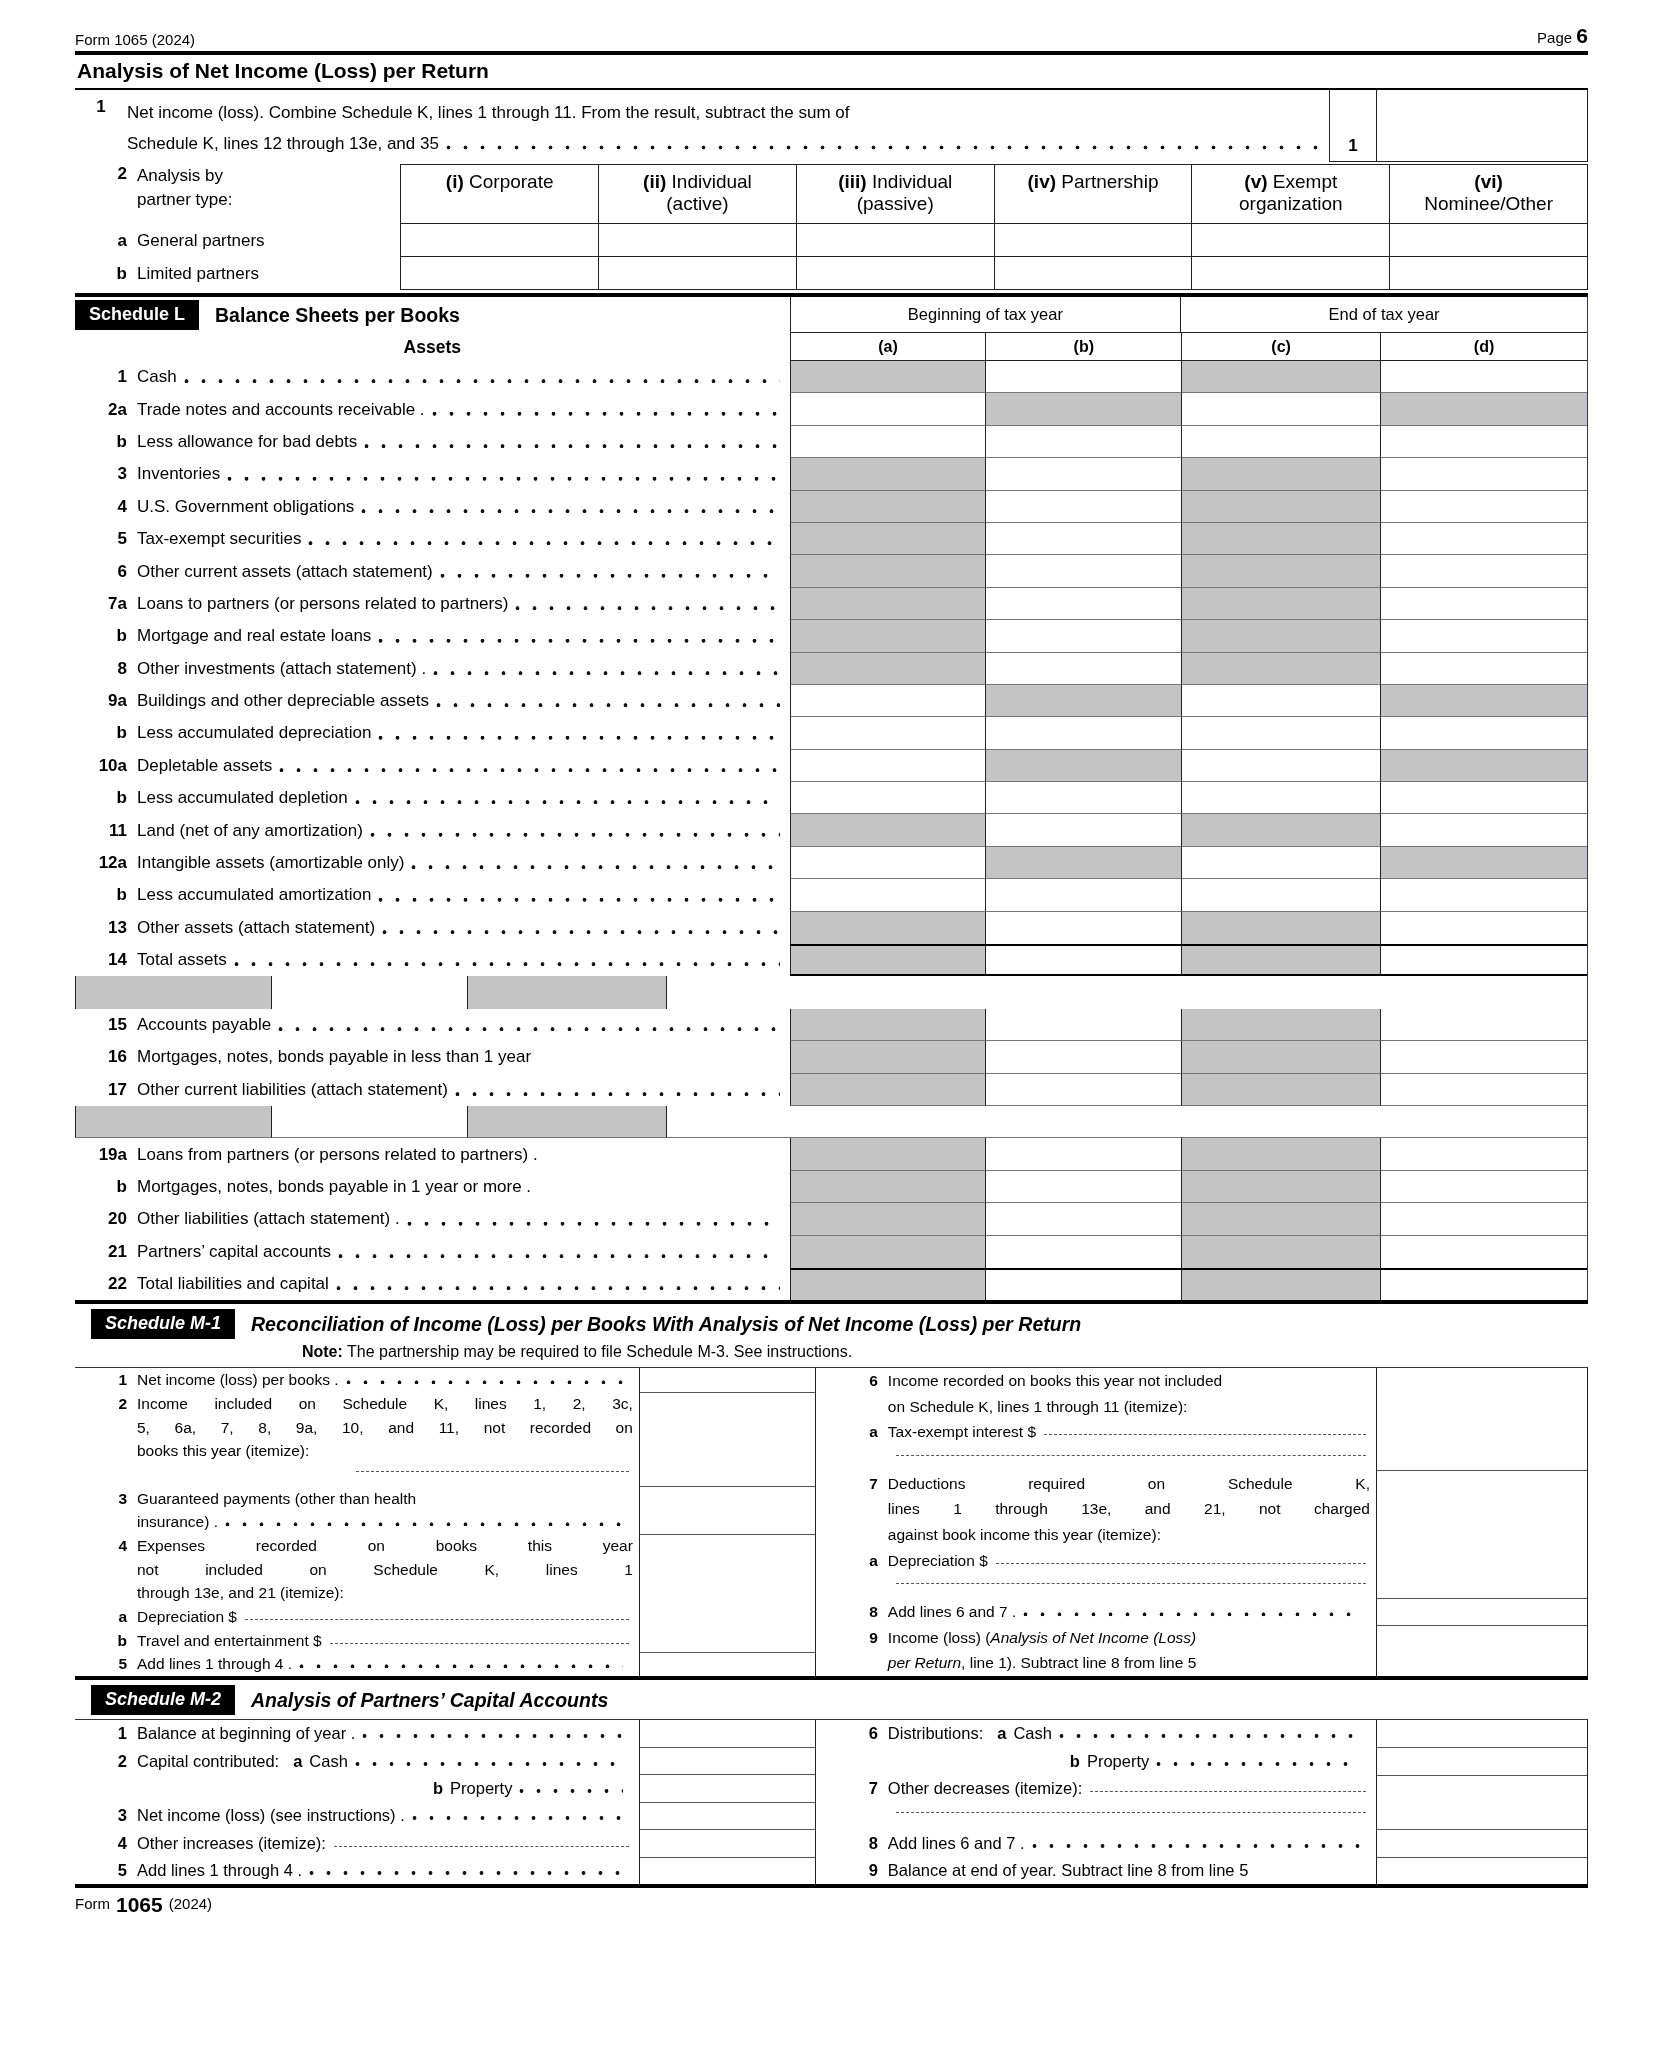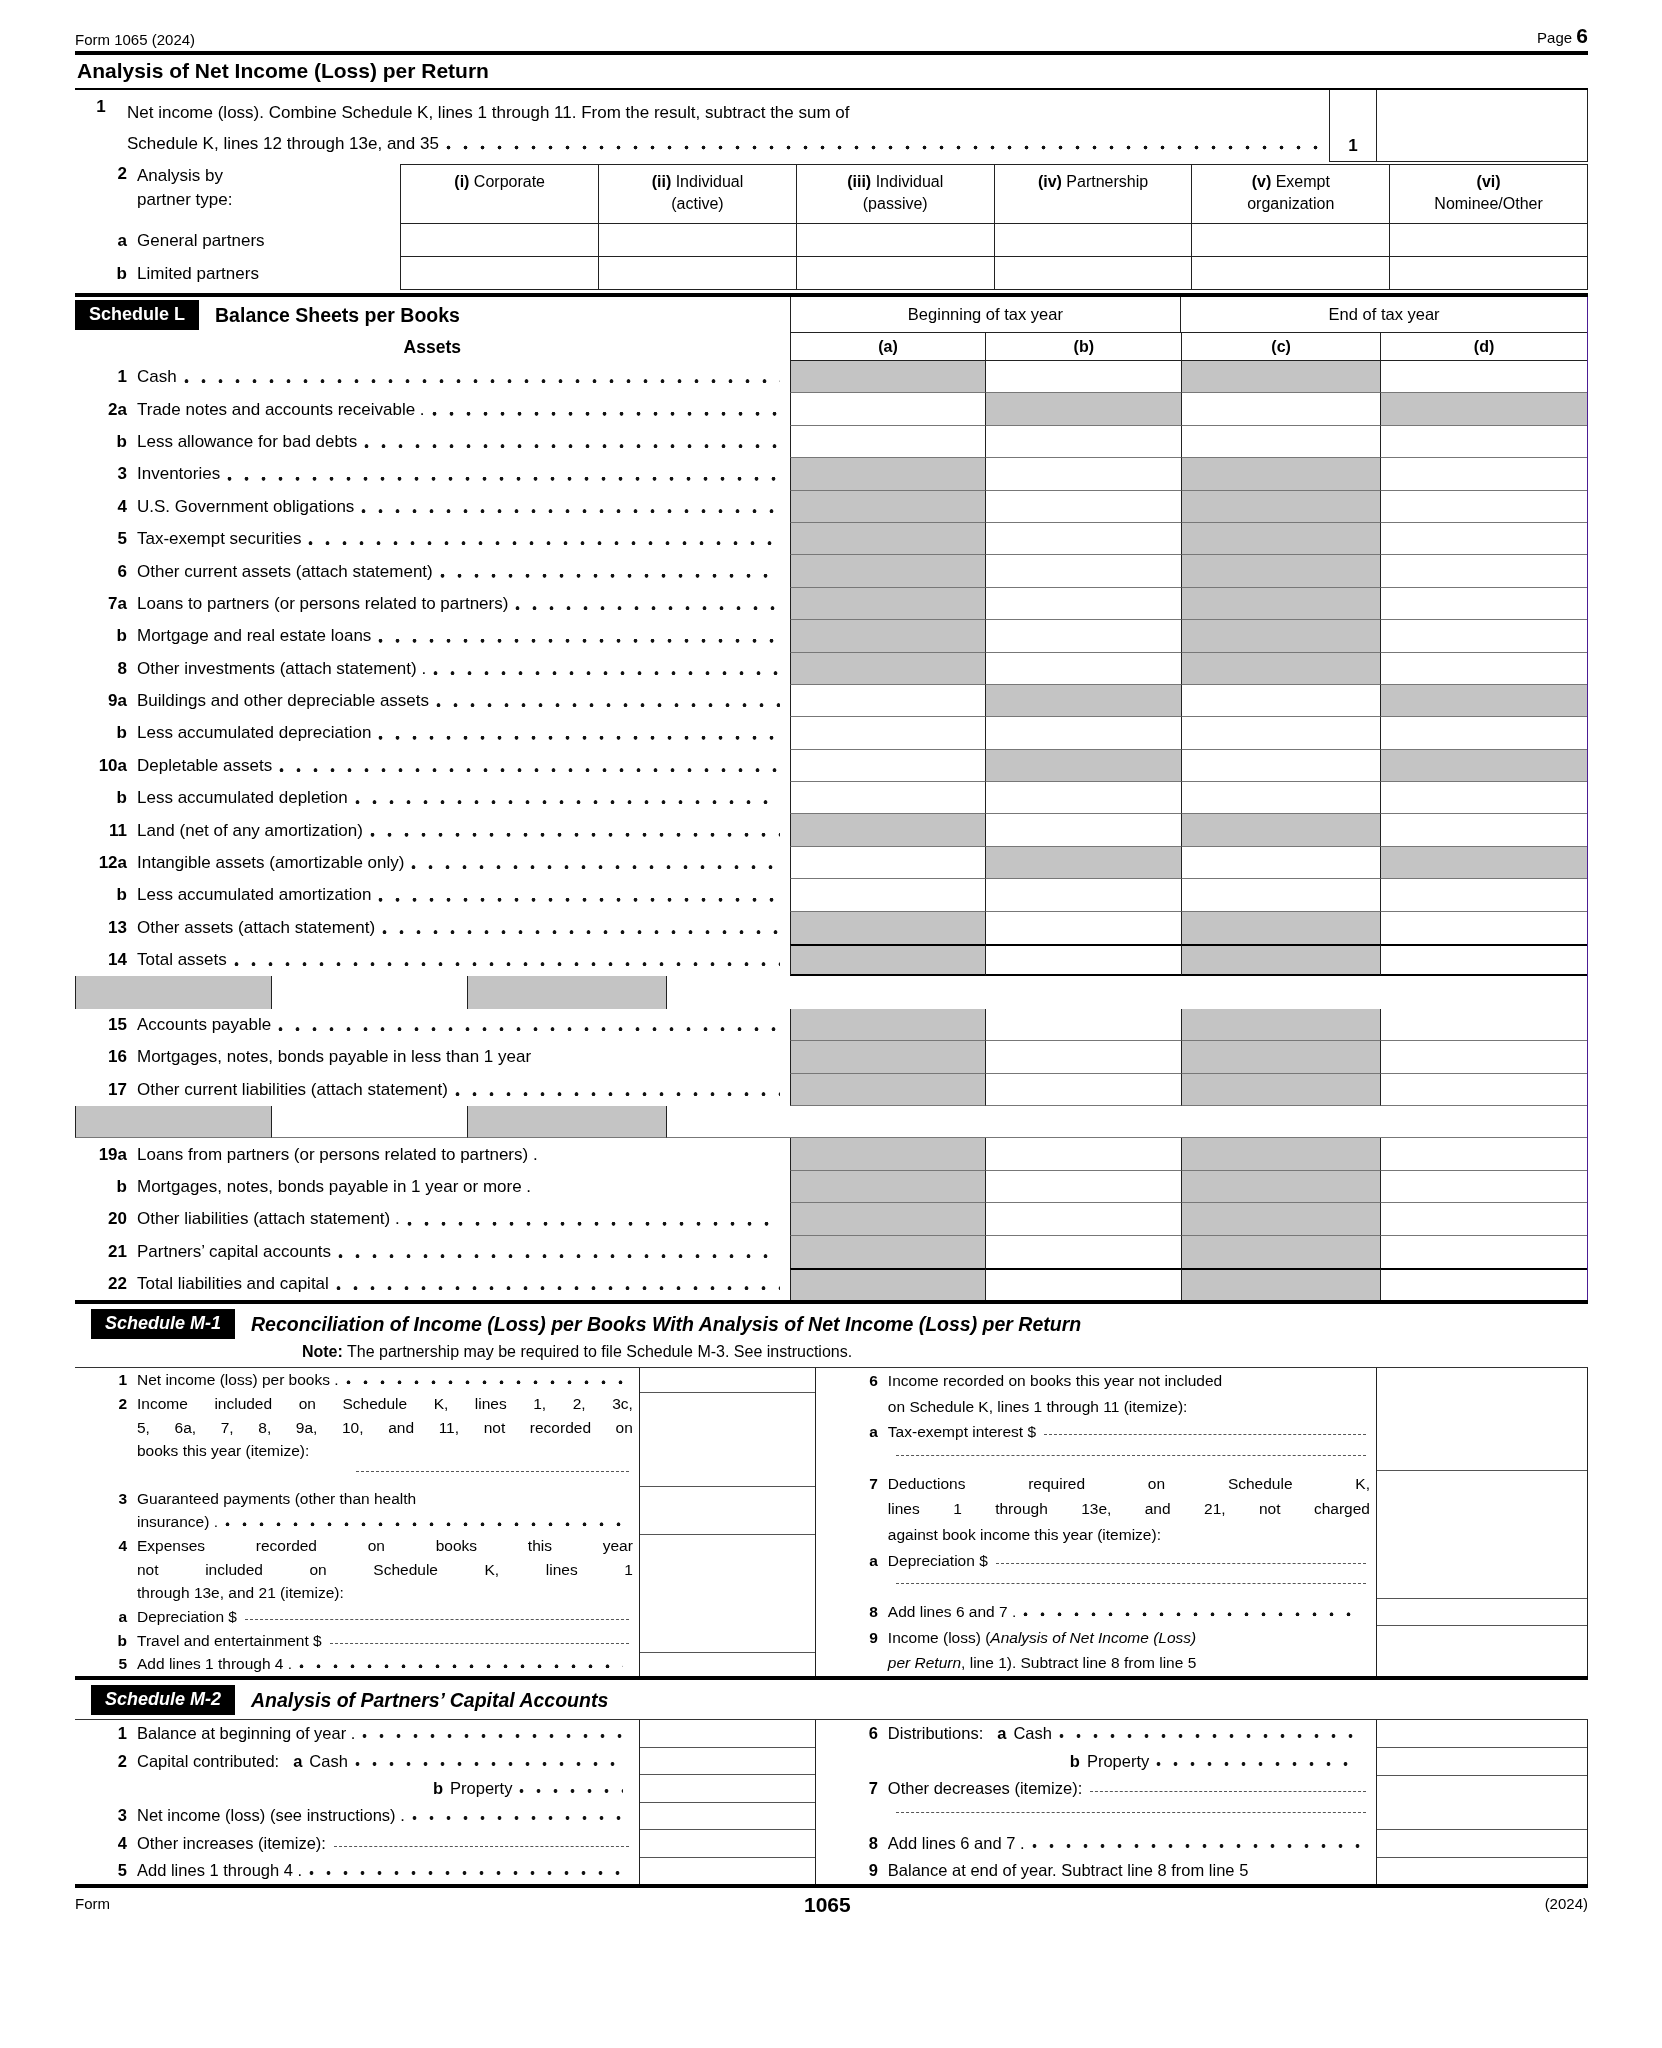--- a/index.html
+++ b/index.html
@@ -28,21 +28,21 @@
   .l1-amt{width:13.85%;border-bottom:1.5px solid #222;border-right:1.5px solid #222;}
 
   
   .ptable{margin-top:2px;font-size:17px;}
   .p-row{display:flex;align-items:stretch;}
   .p-spacer{width:21.5%;display:flex;align-items:flex-start;}
   .p-num{width:52px;text-align:right;padding-right:10px;font-weight:bold;flex:0 0 auto;}
   .p-lbl div{line-height:24px;}
   .p-heads,.p-cells{display:flex;flex:1;}
   .p-head{flex:1;border-left:1px solid #222;border-top:1px solid #222;border-bottom:1px solid #222;
-    text-align:center;font-size:16px;line-height:22px;padding:6px 2px 8px;}
+    text-align:center;font-size:19px;line-height:22px;padding:6px 2px 8px;}
   .p-head:last-child,.p-cell:last-child{border-right:1px solid #222;}
   .p-cell{flex:1;border-left:1px solid #222;border-bottom:1px solid #222;height:32px;}
   .p-dr{height:33px;align-items:center;}
   .p-dr .p-spacer{align-items:center;}
 
   
   .sl{border-top:4px solid #000;border-bottom:4px solid #000;margin-top:3px;}
   .slr{border-right:1px solid #4c1d95;}
   .sl-band1{display:flex;align-items:stretch;}
   .sl-title-cell{width:47.26%;display:flex;align-items:center;gap:16px;padding:3px 0 3px 0;}
@@ -96,21 +96,21 @@
   .m-content{flex:1;display:flex;align-items:center;min-width:0;padding-right:6px;}
   .j{flex:1;display:block;text-align:justify;text-align-last:justify;}
   .it{font-style:italic;}
   .sub{font-weight:bold;margin:0 7px 0 14px;}
   .dashf{flex:1;height:0;border-bottom:1.5px dashed #555;align-self:flex-end;margin:0 4px 6px 8px;}
   .dashr{flex:0 0 55%;margin-left:auto;}
   .ind-l{padding-left:282px;}
   .ind-r{padding-left:168px;}
 
   
-  .footer{display:flex;justify-content:space-between;align-items:flex-end;gap:6px;padding-top:7px;font-size:15px;}
+  .footer{display:flex;justify-content:flex-start;align-items:flex-end;gap:6px;padding-top:7px;font-size:15px;}
   .f-num{font-size:21px;font-weight:bold;line-height:15px;}
 </style>
 </head>
 <body>
 
 <div class="content">
 
   <div class="tophdr">
     <span>Form 1065 (2024)</span>
     <span>

